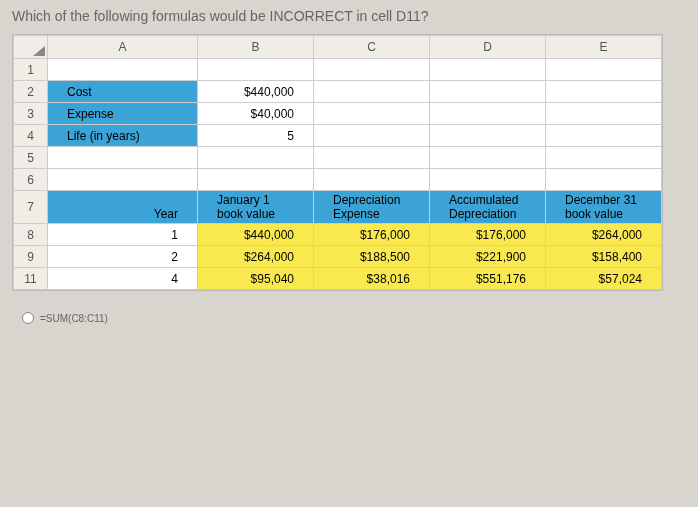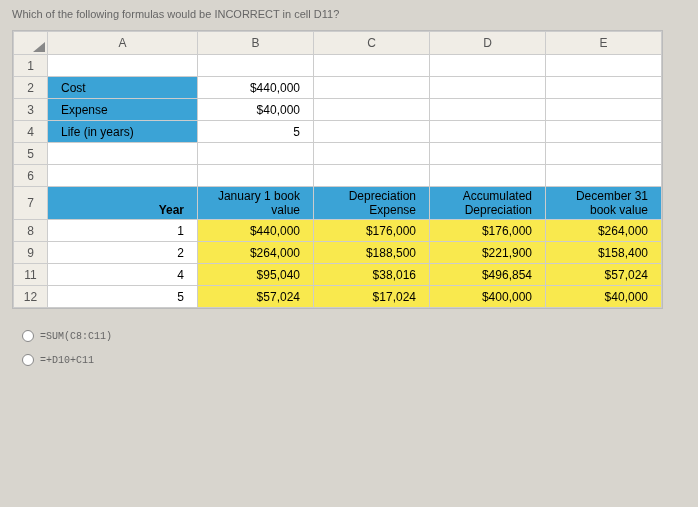--- a/index.html
+++ b/index.html
@@ -5,21 +5,21 @@
   * { box-sizing: border-box; margin: 0; padding: 0; }
   body {
     background: #d8d5ce;
     font-family: Arial, sans-serif;
     width: 698px;
     height: 507px;
     padding: 8px 12px;
     font-size: 12px;
   }
   .question {
-    font-size: 11px;
+    font-size: 14px;
     color: #666;
     margin-bottom: 10px;
   }
   .sheet-wrap {
     background: #fff;
     border: 1px solid #bbb;
     display: inline-block;
   }
   table.sheet {
     border-collapse: collapse;
@@ -59,27 +59,27 @@
     width: 0; height: 0;
     border-style: solid;
     border-width: 0 0 10px 12px;
     border-color: transparent transparent #888 transparent;
   }
   .colA { width: 150px; }
   .colB { width: 116px; }
   .colC { width: 116px; }
   .colD { width: 116px; }
   .colE { width: 116px; }
-  td { padding: 2px 13px; }
+  td { padding: 2px 19px; }
   .label-blue { background: #3ba3d6; color: #000; }
-  .header-blue { background: #3ba3d6; color: #000; text-align: right; font-weight: normal; }
+  .header-blue { background: #3ba3d6; color: #000; text-align: left; font-weight: normal; }
   .cell-yellow { background: #f9e94e; text-align: right; }
   .right { text-align: right; }
   .options { margin-top: 18px; margin-left: 10px; }
-  .option { display: flex; align-items: center; gap: 6px; margin-bottom: 12px; font-size: 10px; color: #666; font-family: Liberation Mono, monospace; }
+  .option { display: flex; align-items: center; gap: 6px; margin-bottom: 12px; font-size: 10px; color: #666; }
   .radio {
     width: 12px; height: 12px; border: 1px solid #888; border-radius: 50%; background: #fff;
     flex-shrink: 0;
   }
 </style>
 </head>
 <body>
 
 
 
@@ -139,21 +139,21 @@
   <tr>
     <th class="rowhead">6</th>
     <td></td>
           <td></td>
           <td></td>
           <td></td>
           <td></td>
   </tr>
   <tr>
     <th class="rowhead">7</th>
-    <td class="header-blue right" style="vertical-align:bottom;font-weight:bold;">Year</td>
+    <td class="header-blue right" style="vertical-align:bottom;">Year</td>
     <td class="header-blue">January 1 book value</td>
     <td class="header-blue">Depreciation Expense</td>
     <td class="header-blue">Accumulated Depreciation</td>
     <td class="header-blue">December 31 book value</td>
   </tr>
   <tr>
     <th class="rowhead">8</th>
     <td class="right">1</td>
     <td class="cell-yellow">$440,000</td>
     <td class="cell-yellow">$176,000</td>
@@ -166,40 +166,28 @@
     <td class="cell-yellow">$264,000</td>
     <td class="cell-yellow">$188,500</td>
     <td class="cell-yellow">$221,900</td>
     <td class="cell-yellow">$158,400</td>
   </tr>
   <tr>
     <th class="rowhead">11</th>
     <td class="right">4</td>
     <td class="cell-yellow">$95,040</td>
     <td class="cell-yellow">$38,016</td>
-    <td class="cell-yellow">$496,854</td>
+    <td class="cell-yellow">$551,176</td>
     <td class="cell-yellow">$57,024</td>
-  </tr>
-  <tr>
-    <th class="rowhead">12</th>
-    <td class="right">5</td>
-    <td class="cell-yellow">$57,024</td>
-    <td class="cell-yellow">$17,024</td>
-    <td class="cell-yellow">$400,000</td>
-    <td class="cell-yellow">$40,000</td>
   </tr>
 </tbody>
     </table>
 </div>
 
 <div class="options">
   <div class="option">
     <span class="radio"></span>
     <span>=SUM(C8:C11)</span>
   </div>
-  <div class="option">
-    <span class="radio"></span>
-    <span>=+D10+C11</span>
-  </div>
 </div>
 
 
 
 
 </body></html>

